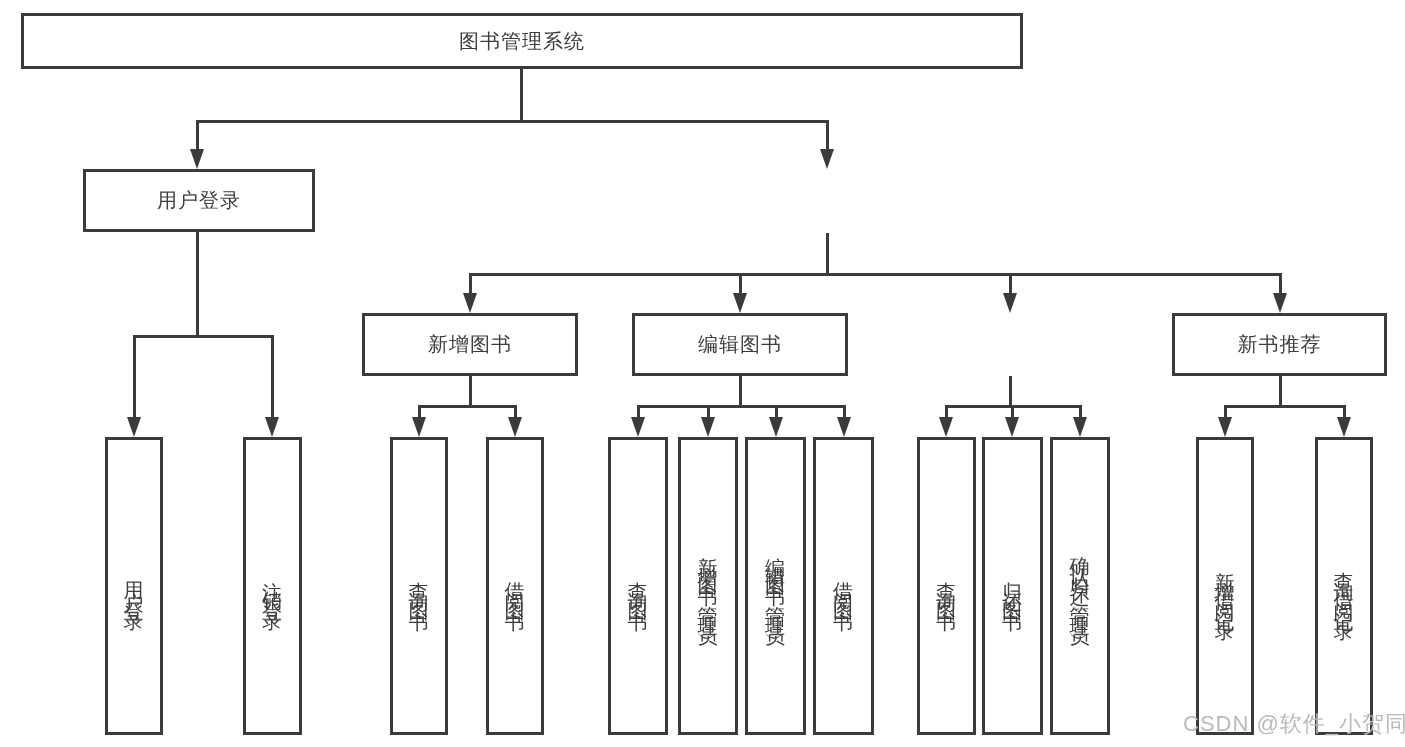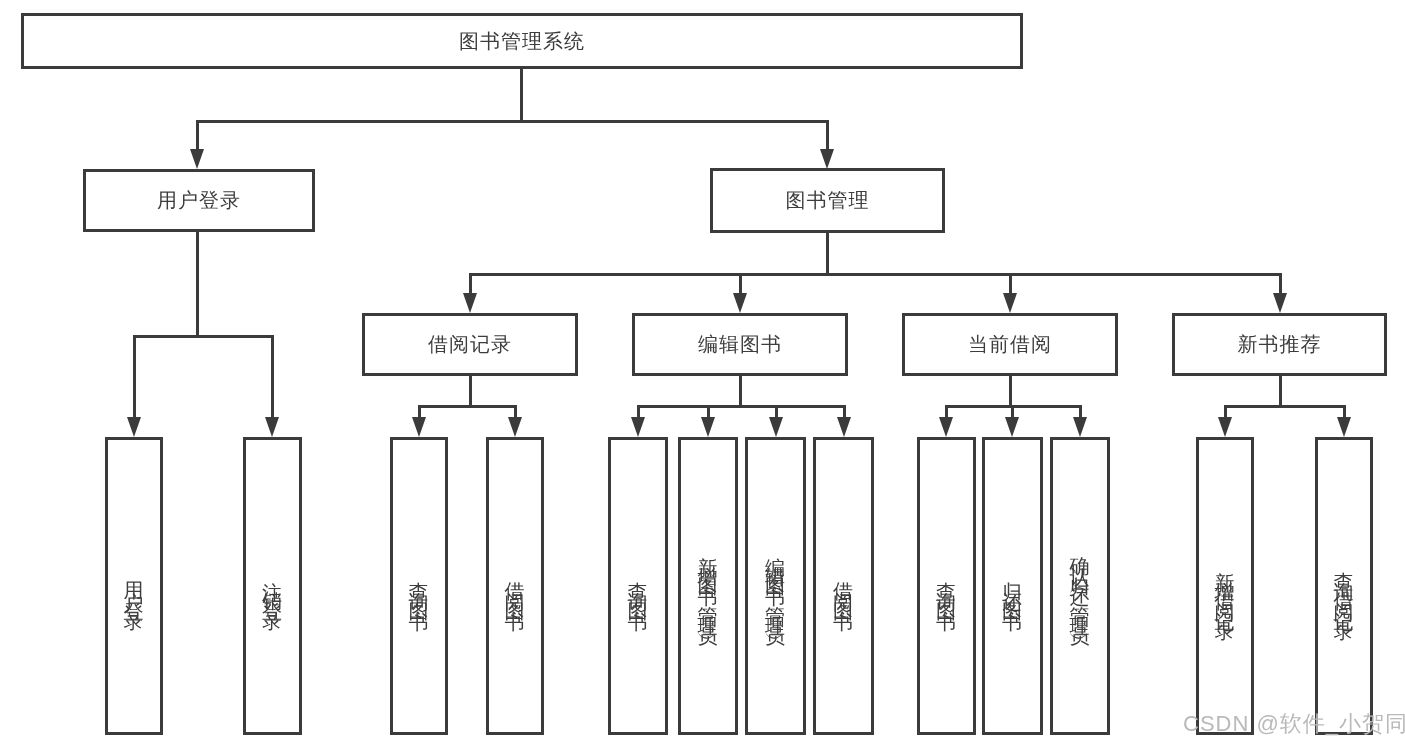--- a/index.html
+++ b/index.html
@@ -46,50 +46,44 @@
   <div class="vl" style="left:520px;top:69px;height:54px;"></div>
   <div class="hl" style="left:196px;top:120px;width:633px;"></div>
   <div class="vl" style="left:196px;top:120px;height:32px;"></div>
   <div class="ah" style="left:190px;top:149px;"></div>
   <div class="vl" style="left:826px;top:120px;height:32px;"></div>
   <div class="ah" style="left:820px;top:149px;"></div>
 
   <div class="box" style="left:83px;top:169px;width:232px;height:63px;">
     <span>用户登录</span>
   </div>
-  <div class="box" style="left:710px;top:168px;width:235px;height:65px;">
-    <span>图书管理</span>
-  </div>
 
   <div class="vl" style="left:196px;top:232px;height:106px;"></div>
   <div class="hl" style="left:133px;top:335px;width:141px;"></div>
   <div class="vl" style="left:133px;top:335px;height:85px;"></div>
   <div class="ah" style="left:127px;top:417px;"></div>
   <div class="vl" style="left:271px;top:335px;height:85px;"></div>
   <div class="ah" style="left:265px;top:417px;"></div>
 
   <div class="vl" style="left:826px;top:233px;height:43px;"></div>
   <div class="hl" style="left:469px;top:273px;width:813px;"></div>
   <div class="vl" style="left:469px;top:273px;height:23px;"></div>
   <div class="ah" style="left:463px;top:293px;"></div>
   <div class="vl" style="left:739px;top:273px;height:23px;"></div>
   <div class="ah" style="left:733px;top:293px;"></div>
   <div class="vl" style="left:1009px;top:273px;height:23px;"></div>
   <div class="ah" style="left:1003px;top:293px;"></div>
   <div class="vl" style="left:1279px;top:273px;height:23px;"></div>
   <div class="ah" style="left:1273px;top:293px;"></div>
 
   <div class="box" style="left:362px;top:313px;width:216px;height:63px;">
-    <span>借阅记录</span>
+    <span>新增图书</span>
   </div>
   <div class="box" style="left:632px;top:313px;width:216px;height:63px;">
     <span>编辑图书</span>
-  </div>
-  <div class="box" style="left:902px;top:313px;width:216px;height:63px;">
-    <span>当前借阅</span>
   </div>
   <div class="box" style="left:1172px;top:313px;width:215px;height:63px;">
     <span>新书推荐</span>
   </div>
 
   <div class="vl" style="left:469px;top:376px;height:32px;"></div>
   <div class="hl" style="left:418px;top:405px;width:99px;"></div>
   <div class="vl" style="left:418px;top:405px;height:15px;"></div>
   <div class="ah" style="left:412px;top:417px;"></div>
   <div class="vl" style="left:514px;top:405px;height:15px;"></div>

